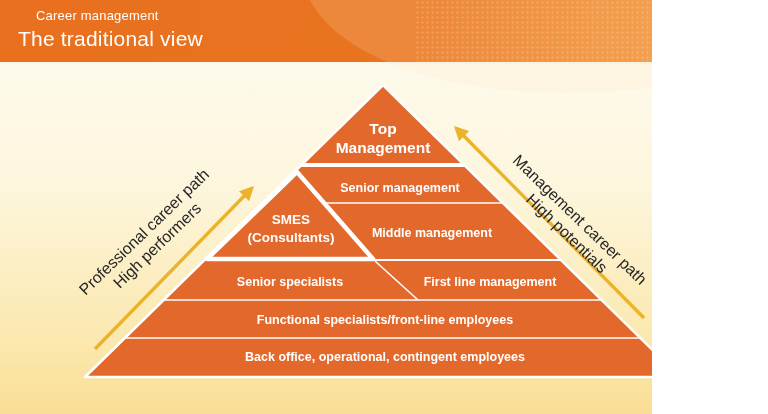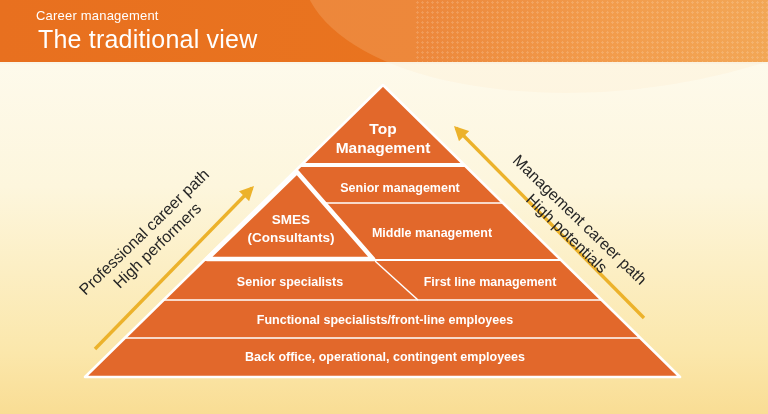--- a/index.html
+++ b/index.html
@@ -2,21 +2,21 @@
 <html><head>
 <meta charset="utf-8">
 <style>
   html,body{margin:0;padding:0;}
   body{
     width:768px;height:414px;overflow:hidden;
     font-family:"Liberation Sans", sans-serif;
     background:#fff;
   }
   .slide{
-    position:relative;width:768px;height:414px;overflow:hidden;
+    position:relative;width:652px;height:414px;overflow:hidden;
     background:linear-gradient(180deg,#fefcf3 0%,#fdf6dd 45%,#fbe7ab 85%,#f9dd94 100%);
   }
   
   .header{
     position:absolute;left:0;top:0;width:768px;height:62px;
     background:linear-gradient(95deg,#e8701f 0%,#e9741f 55%,#ef8c33 78%,#f09a40 100%);
     border-bottom:2px solid #faf6e8;
     z-index:3;
   }
   .header::before{ 
@@ -30,22 +30,22 @@
     border-radius:50%;
     background:rgba(255,230,190,0.18);
     transform:rotate(-6deg);
     pointer-events:none;
   }
   .header .eyebrow{
     position:absolute;left:36px;top:8px;
     color:#ffffff;font-size:13px;line-height:15px;letter-spacing:.2px;
   }
   .header .title{
-    position:absolute;left:38px;top:24px;
-    color:#ffffff;font-size:25px;line-height:30px;letter-spacing:.2px;text-align:center;
+    position:absolute;left:18px;top:24px;
+    color:#ffffff;font-size:21px;line-height:30px;letter-spacing:.2px;text-align:center;
   }
   
   svg{position:absolute;left:0;top:0;}
   .row-label{
     fill:#ffffff;font-weight:bold;font-size:12.5px;
     font-family:"Liberation Sans", sans-serif;
     text-anchor:middle;
   }
   .big-label{
     fill:#ffffff;font-weight:bold;font-size:15.5px;

